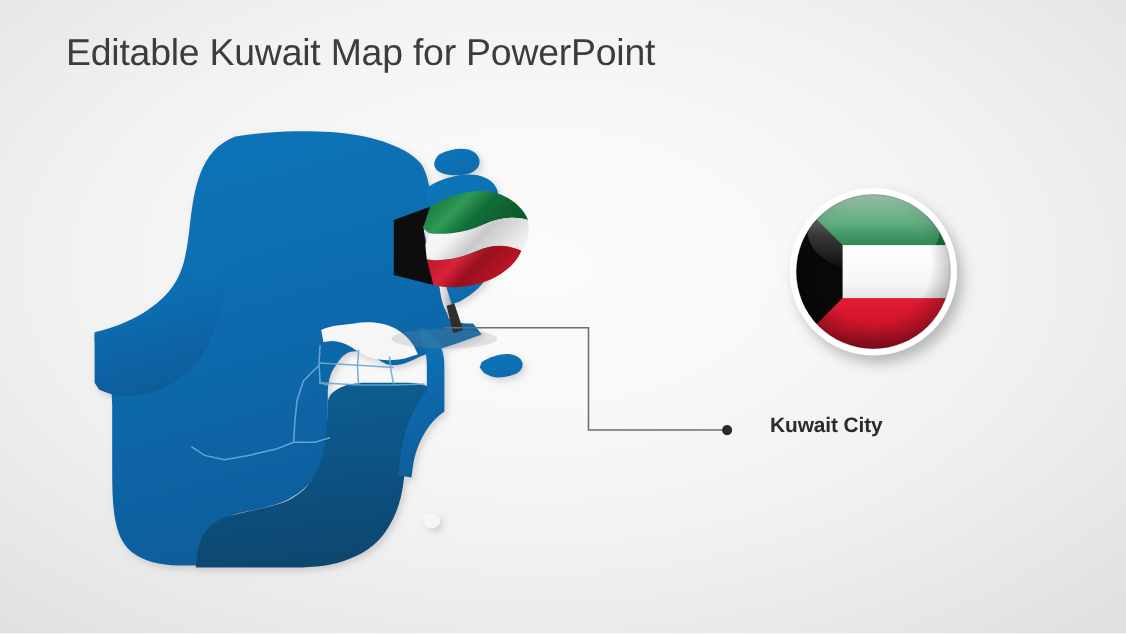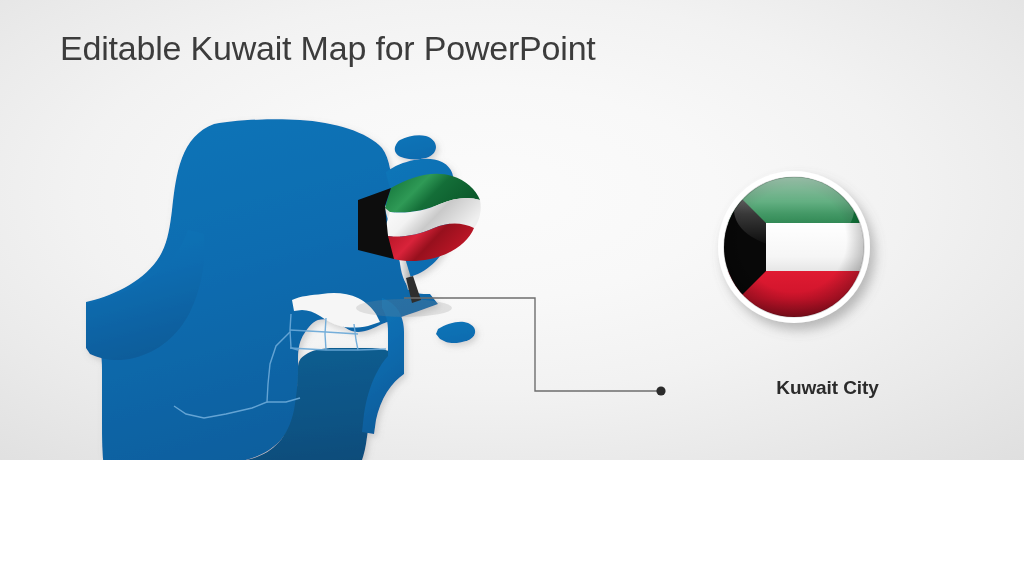--- a/index.html
+++ b/index.html
@@ -4,21 +4,21 @@
 <title>Editable Kuwait Map for PowerPoint</title>
 <style>
   html, body {
     margin: 0;
     padding: 0;
     background: #ffffff;
   }
   #slide {
     position: relative;
     width: 1024px;
-    height: 460px;
+    height: 576px;
     overflow: hidden;
     font-family: "Liberation Sans", sans-serif;
     background: radial-gradient(ellipse 78% 82% at 48% 42%,
                 #fbfbfb 0%,
                 #f8f8f8 28%,
                 #f2f2f2 52%,
                 #eaeaea 72%,
                 #e3e3e3 88%,
                 #dedede 100%);
   }
@@ -72,21 +72,20 @@
     top: 378px;
     width: 255px;
   }
   #label-heading {
     font-size: 19px;
     font-weight: bold;
     color: #2b2b2b;
     letter-spacing: -0.1px;
     margin: 0 0 11px 0;
     line-height: 1.1;
-    text-align: center;
   }
   #label-body {
     font-size: 17px;
     font-weight: 400;
     color: #3b3b3b;
     line-height: 26px;
     margin: 0;
   }
 </style>
 </head>

